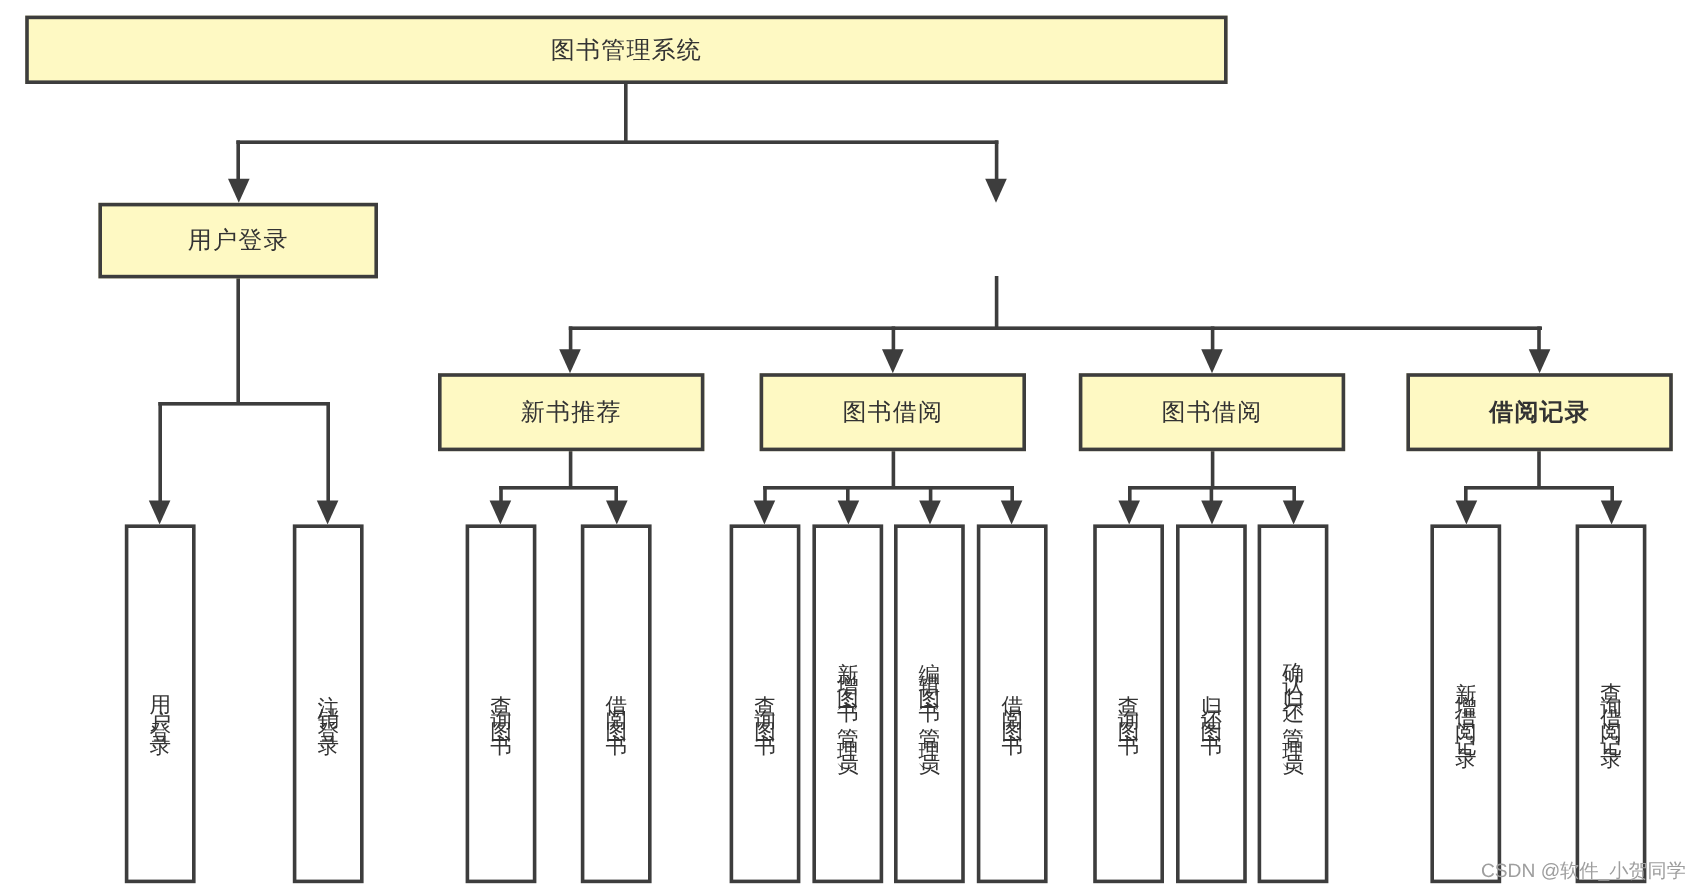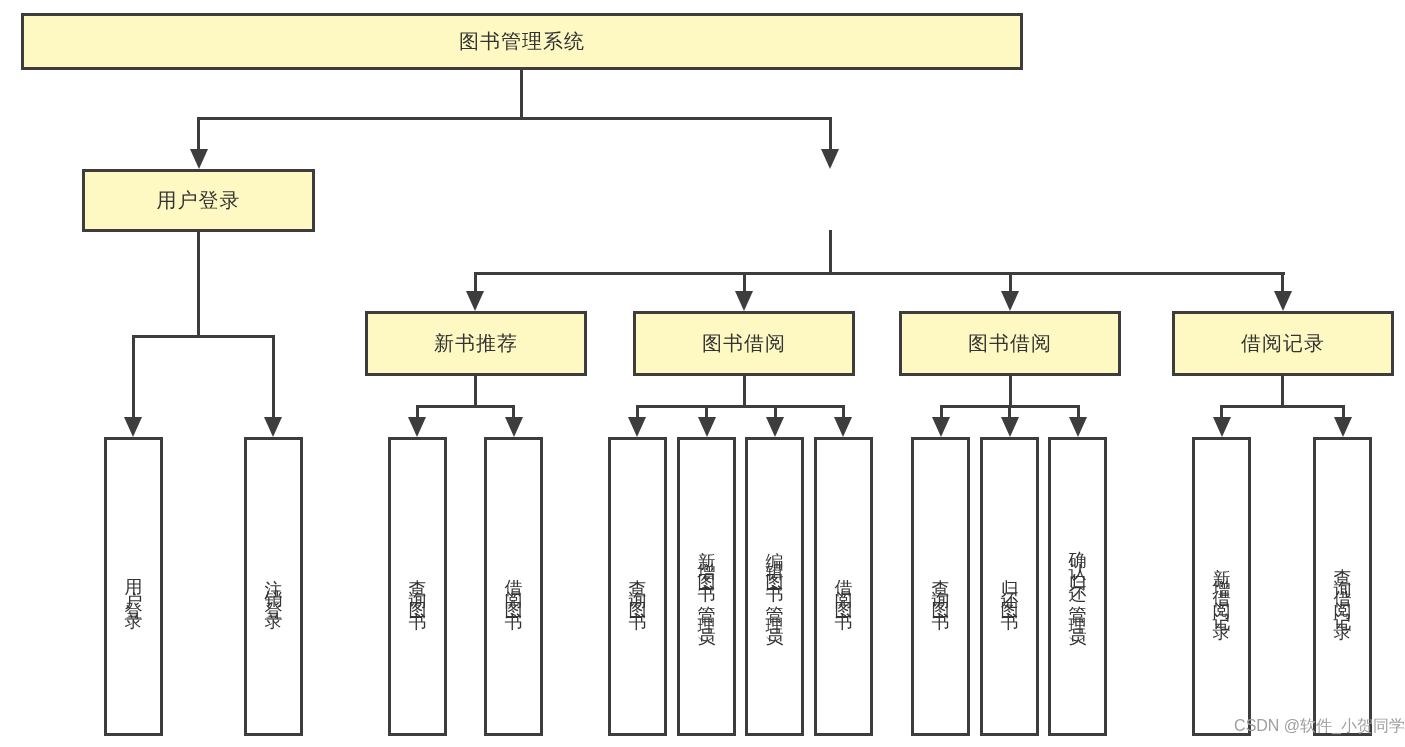--- a/index.html
+++ b/index.html
@@ -73,21 +73,21 @@
 
   <div class="box" style="left:365px;top:311px;width:222px;height:65px;">
     <span>新书推荐</span>
   </div>
   <div class="box" style="left:633px;top:311px;width:222px;height:65px;font-family:Liberation Serif, serif;">
     <span>图书借阅</span>
   </div>
   <div class="box" style="left:899px;top:311px;width:222px;height:65px;">
     <span>图书借阅</span>
   </div>
-  <div class="box" style="left:1172px;top:311px;width:222px;height:65px;">
+  <div class="box" style="left:1172px;top:311px;width:222px;height:65px;font-weight:bold;">
     <span>借阅记录</span>
   </div>
 
   <div class="vline" style="left:474px;top:374px;height:33px;"></div>
   <div class="vline" style="left:743px;top:374px;height:33px;"></div>
   <div class="vline" style="left:1009px;top:374px;height:33px;"></div>
   <div class="vline" style="left:1281px;top:374px;height:33px;"></div>
 
   <div class="hline" style="left:416px;top:405px;width:99px;"></div>
   <div class="hline" style="left:636px;top:405px;width:208px;"></div>

